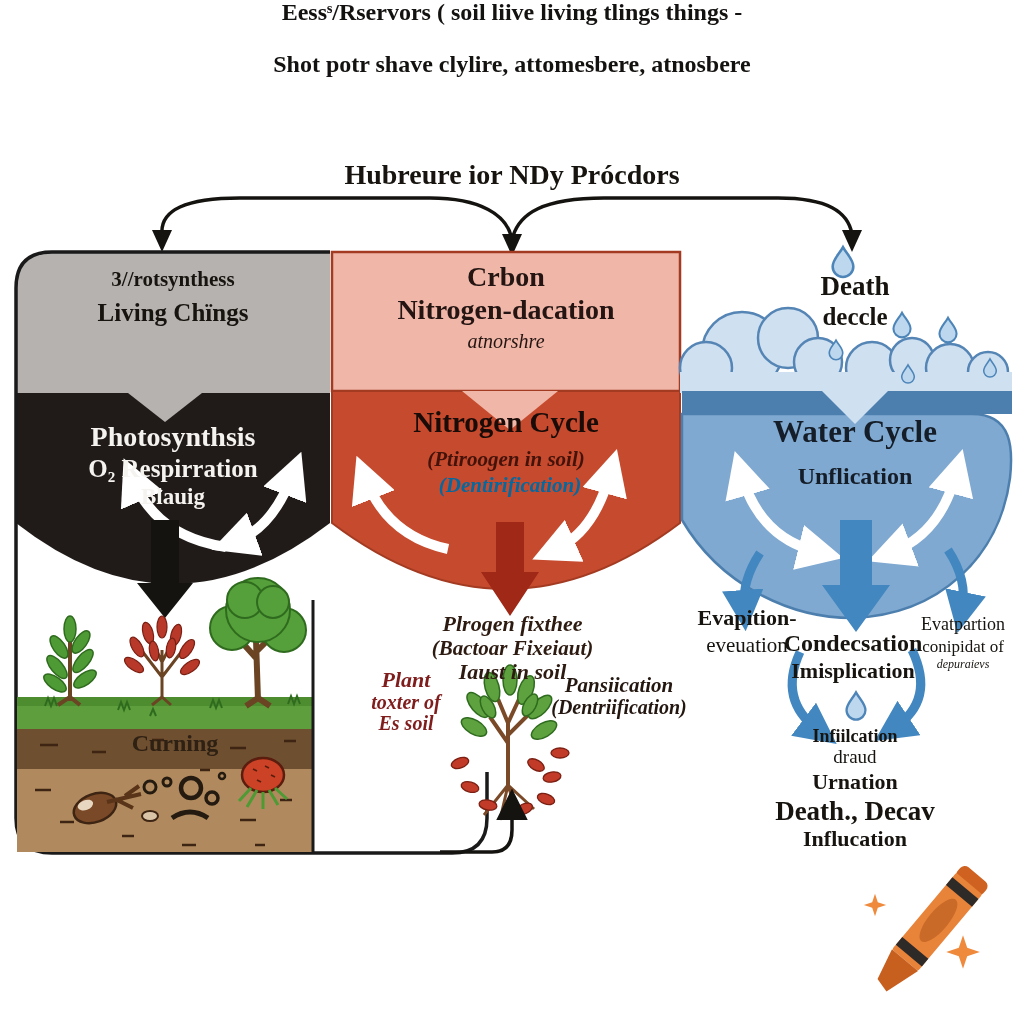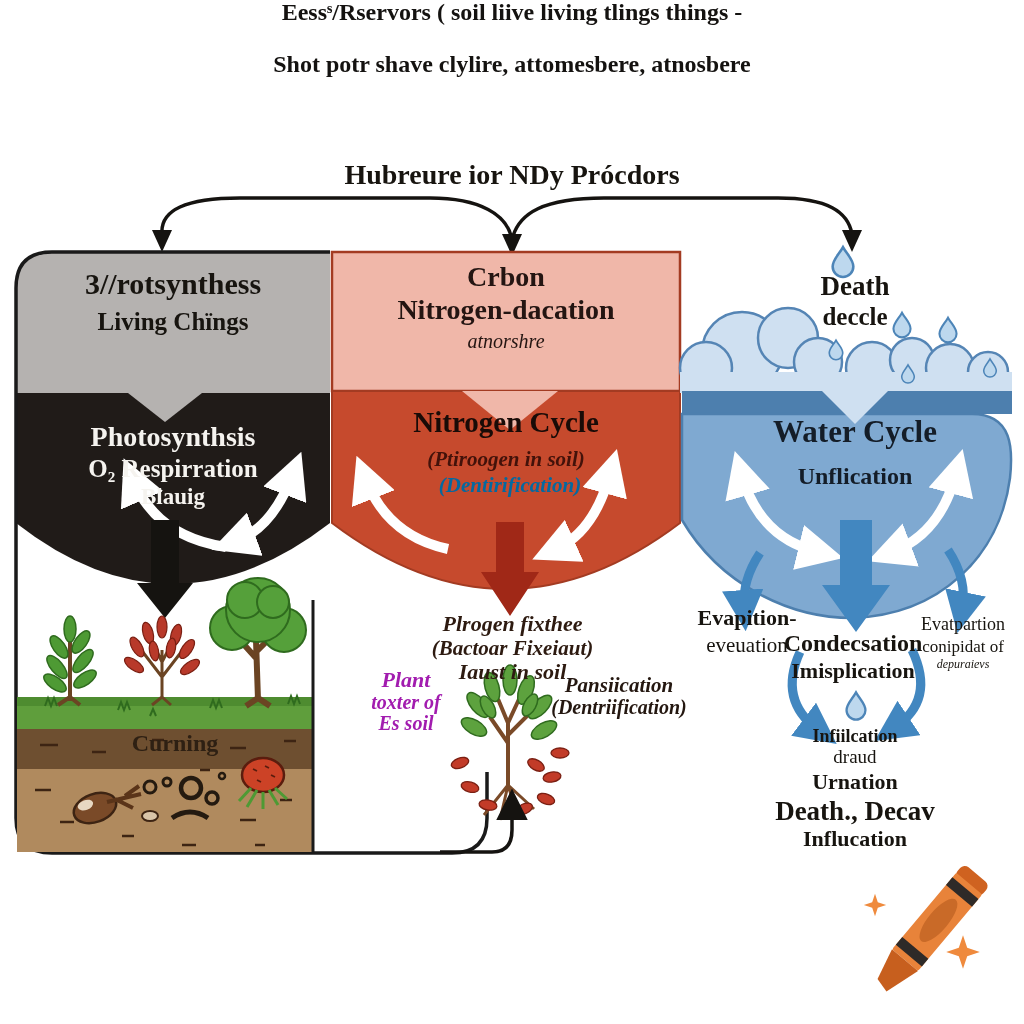--- a/index.html
+++ b/index.html
@@ -4,21 +4,21 @@
 <style>
   html,body{margin:0;padding:0;background:#fff;}
   #stage{position:relative;width:1024px;height:1024px;background:#ffffff;overflow:hidden;
          font-family:"Liberation Serif","DejaVu Serif",serif;color:#161310;}
   #art{position:absolute;left:0;top:0;z-index:1;}
   .txt{position:absolute;z-index:2;text-align:center;line-height:1.08;}
   .title{left:0;top:8;width:1024px;font-size:24px;font-weight:700;letter-spacing:0px;color:#141210;}
   .title2{top:52px;}
   .subtitle{left:0;top:160px;width:1024px;font-size:28px;font-weight:700;color:#17140f;}
   .grayhead{left:16px;top:268px;width:314px;color:#17140f;}
-  .grayhead .l1{font-size:30px;font-weight:700;}
+  .grayhead .l1{font-size:21px;font-weight:700;}
   .grayhead .l2{font-size:25px;font-weight:700;margin-top:8px;}
   .blackband{left:16px;top:422px;width:314px;color:#f5f3ef;}
   .blackband .l1{font-size:28px;font-weight:700;}
   .blackband .l2{font-size:25px;font-weight:700;margin-top:3px;}
   .blackband .l3{font-size:23px;font-weight:700;margin-top:3px;}
   .salmonhead{left:332px;top:262px;width:348px;color:#241512;}
   .salmonhead .l1{font-size:28px;font-weight:700;}
   .salmonhead .l2{font-size:28px;font-weight:700;margin-top:3px;}
   .salmonhead .l3{font-size:20px;margin-top:6px;font-style:italic;}
   .redband{left:332px;top:407px;width:348px;}
@@ -26,21 +26,21 @@
   .redband .l2{font-size:21px;font-weight:700;font-style:italic;color:#43120a;margin-top:10px;}
   .redband .l3{font-size:21px;font-weight:700;font-style:italic;color:#0369a1;margin-top:3px;padding-left:8px;}
   .cloudtxt{left:755px;top:272px;width:200px;color:#17140f;}
   .cloudtxt .l1{font-size:27px;font-weight:700;}
   .cloudtxt .l2{font-size:25px;font-weight:700;margin-top:2px;}
   .blueband{left:700px;top:415px;width:310px;color:#141d28;}
   .blueband .l1{font-size:31px;font-weight:700;}
   .blueband .l2{font-size:24px;font-weight:700;margin-top:16px;}
   .fixnote{left:395px;top:612px;width:235px;color:#2d1a10;font-weight:700;font-style:italic;}
   .fixnote .l1{font-size:22px;} .fixnote .l2{font-size:21px;margin-top:1px;} .fixnote .l3{font-size:22px;margin-top:1px;}
-  .plantnote{left:350px;top:668px;width:112px;color:#a21caf;font-weight:700;font-style:italic;}
+  .plantnote{left:350px;top:668px;width:112px;color:#7f1d1d;font-weight:700;font-style:italic;}
   .plantnote .l1{font-size:22px;} .plantnote .l2{font-size:20px;} .plantnote .l3{font-size:20px;}
   .denitnote{left:538px;top:674px;width:162px;color:#241710;font-weight:700;font-style:italic;}
   .denitnote .l1{font-size:21px;} .denitnote .l2{font-size:20px;}
   .wleft{left:682px;top:606px;width:130px;color:#17140f;}
   .wleft .l1{font-size:22px;font-weight:700;} .wleft .l2{font-size:21px;margin-top:4px;}
   .wcenter{left:772px;top:631px;width:162px;color:#17140f;}
   .wcenter .l1{font-size:24px;font-weight:700;} .wcenter .l2{font-size:22px;font-weight:700;margin-top:2px;}
   .wright{left:903px;top:615px;width:120px;color:#17140f;}
   .wright .l1{font-size:18px;} .wright .l2{font-size:17px;margin-top:4px;} .wright .l3{font-size:12px;font-style:italic;margin-top:1px;}
   .wbottom{left:735px;top:727px;width:240px;color:#17140f;}

